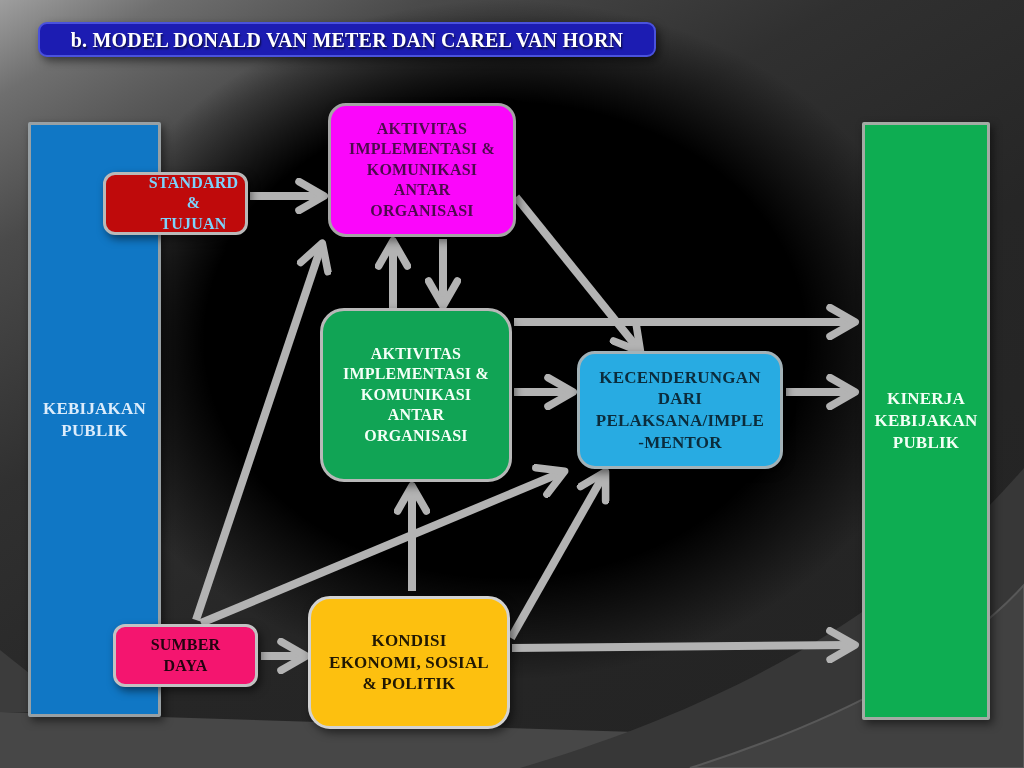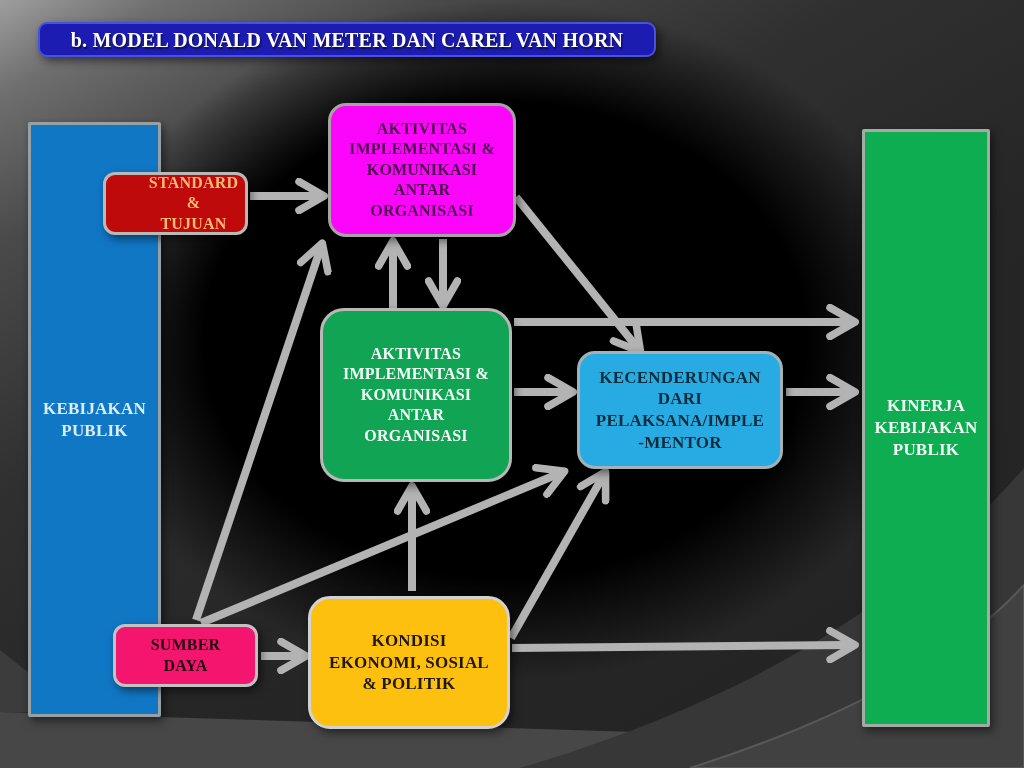--- a/index.html
+++ b/index.html
@@ -19,21 +19,21 @@
     box-shadow:3px 4px 9px rgba(0,0,0,.5);
   }
   .node-label{
     white-space:pre-line;font-weight:bold;letter-spacing:.2px;line-height:1.28;
   }
   
   #n-title{left:38px;top:22px;width:618px;height:35px;border:2px solid #4a52dd;border-radius:9px;font-family:Liberation Serif, serif;}
   #n-title .node-label{font-size:20px;line-height:1;text-shadow:1px 2px 2px rgba(0,0,0,.65);white-space:nowrap;}
   #n-kebijakan{left:28px;top:122px;width:133px;height:595px;border:3px solid #98a0a4;border-radius:2px;}
   #n-kebijakan .node-label{font-size:17px;}
-  #n-kinerja{left:862px;top:129px;width:128px;height:598px;border:3px solid #a3aba4;border-radius:2px;}
+  #n-kinerja{left:862px;top:122px;width:128px;height:598px;border:3px solid #a3aba4;border-radius:2px;}
   #n-kinerja .node-label{font-size:17px;}
   #n-standard{left:103px;top:172px;width:145px;height:63px;border:3px solid #b9b9b9;border-radius:12px;}
   #n-standard .node-label{font-size:16px;}
   #n-aktivitas-atas{left:328px;top:103px;width:188px;height:134px;border:3px solid #a5a5a5;border-radius:18px;}
   #n-aktivitas-atas .node-label{font-size:16px;}
   #n-aktivitas-tengah{left:320px;top:308px;width:192px;height:174px;border:3px solid #b8b8b8;border-radius:24px;}
   #n-aktivitas-tengah .node-label{font-size:16px;}
   #n-kecenderungan{left:577px;top:351px;width:206px;height:118px;border:3px solid #a2b2b8;border-radius:18px;}
   #n-kecenderungan .node-label{font-size:17px;}
   #n-sumber{left:113px;top:624px;width:145px;height:63px;border:3px solid #c2c2c2;border-radius:12px;}
@@ -79,21 +79,21 @@
   <div class="node" id="n-title" style="background-color: rgb(28, 28, 178);">
     <span class="node-label" style="color: rgb(255, 255, 255);">b. MODEL DONALD VAN METER DAN CAREL VAN HORN</span>
   </div>
 
   <div class="node" id="n-kebijakan" style="background-color: rgb(16, 119, 197);">
     <span class="node-label" style="color: rgb(220, 236, 251);">KEBIJAKAN
 PUBLIK</span>
   </div>
 
   <div class="node" id="n-standard" style="background-color: rgb(191, 10, 11);">
-    <span class="node-label" style="color: #fdba74; margin-left: 36px;">STANDARD &amp;
+    <span class="node-label" style="color: #7dd3fc; margin-left: 36px;">STANDARD &amp;
 TUJUAN</span>
   </div>
 
   <div class="node" id="n-aktivitas-atas" style="background-color: rgb(251, 6, 251);">
     <span class="node-label" style="color: rgb(77, 11, 77);">AKTIVITAS
 IMPLEMENTASI &amp;
 KOMUNIKASI
 ANTAR
 ORGANISASI</span>
   </div>

